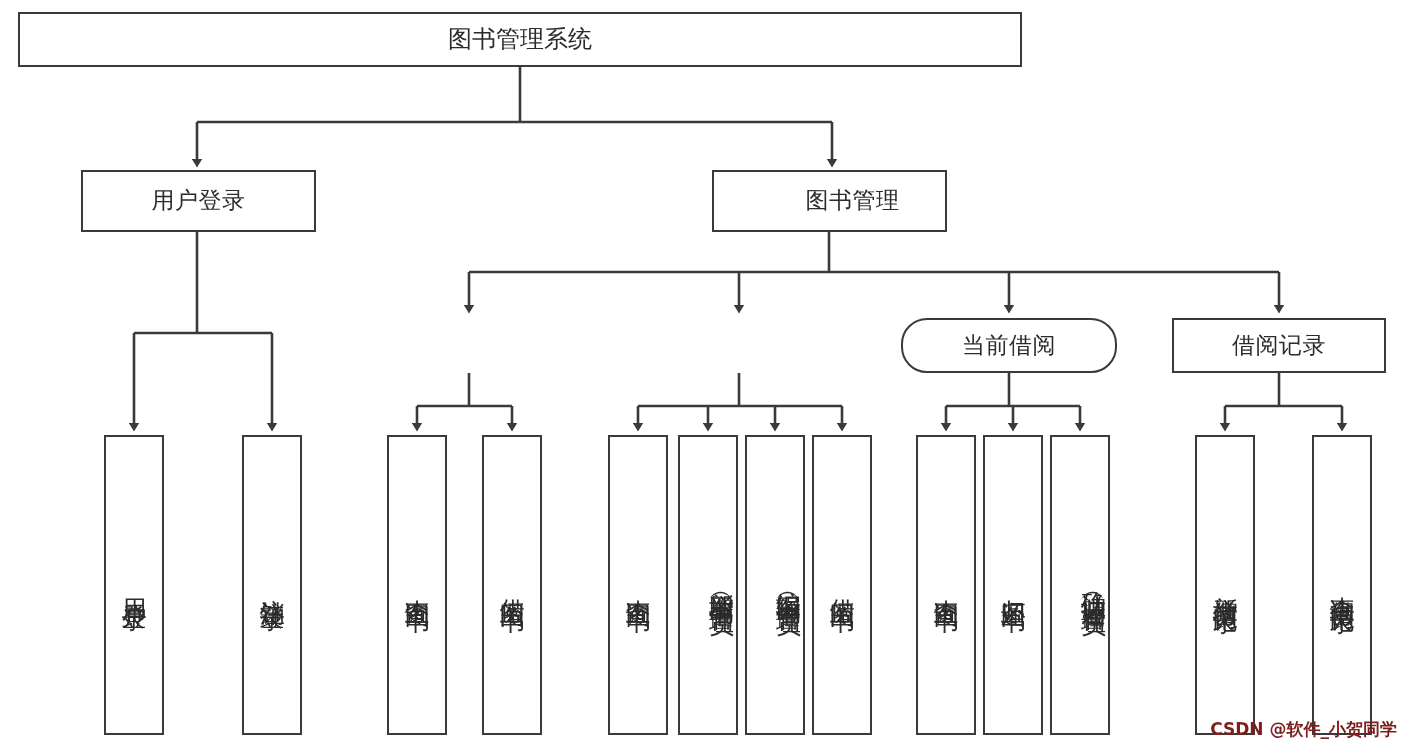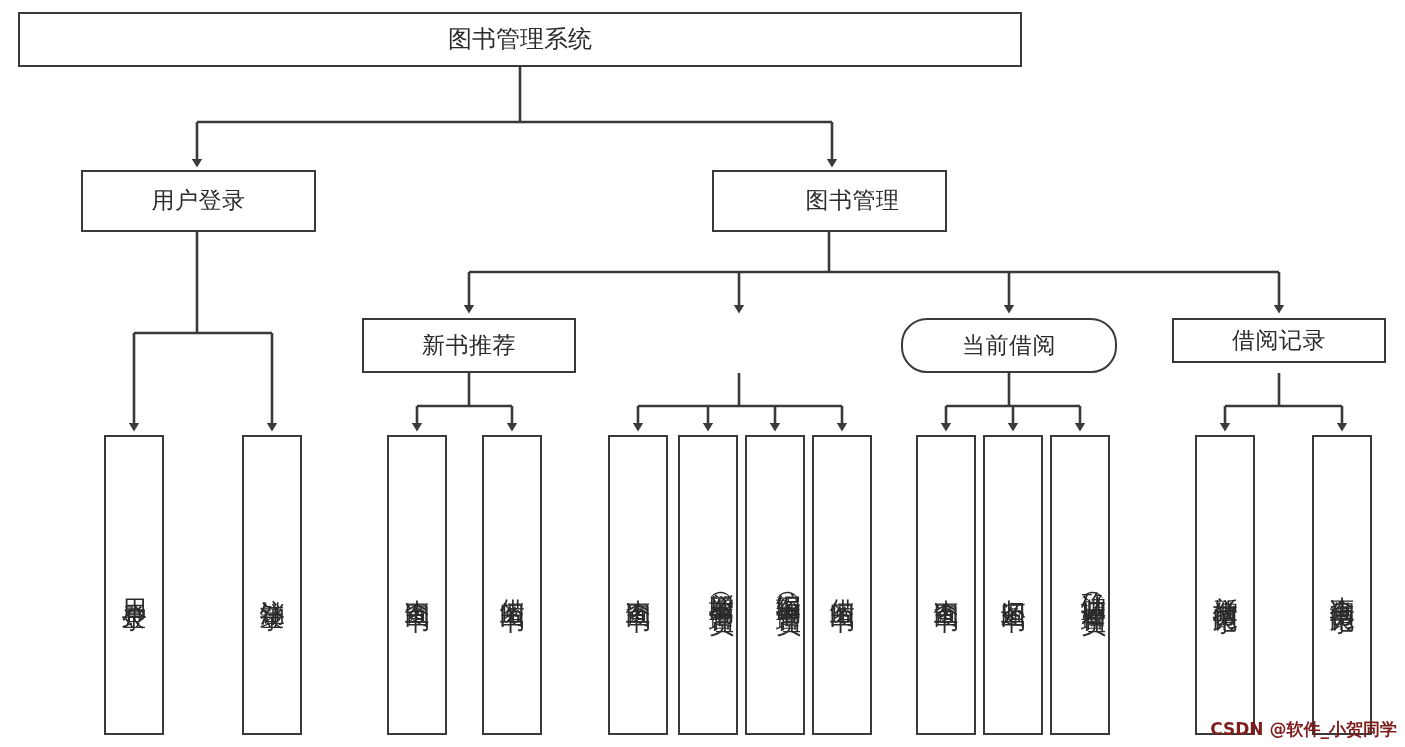--- a/index.html
+++ b/index.html
@@ -132,27 +132,24 @@
     <span>图书管理系统</span>
   </div>
 
   <div class="node node-h" style="left:81px; top:170px; width:235px; height:62px;">
     <span>用户登录</span>
   </div>
   <div class="node node-h" style="left:712px; top:170px; width:235px; height:62px;padding-left:46px;">
     <span>图书管理</span>
   </div>
 
-  <div class="node node-h" style="left:362px; top:318px; width:214px; height:55px;">
-    <span>新书推荐</span>
-  </div>
   <div class="node node-h" style="left:901px; top:318px; width:216px; height:55px;border-radius:26px;">
     <span>当前借阅</span>
   </div>
-  <div class="node node-h" style="left:1172px; top:318px; width:214px; height:45px;">
+  <div class="node node-h" style="left:1172px; top:318px; width:214px; height:55px;">
     <span>借阅记录</span>
   </div>
 
   <div class="node node-v" style="left:104px; top:435px; width:60px; height:300px;">
     <span class="label-v">用户登录</span>
   </div>
   <div class="node node-v" style="left:242px; top:435px; width:60px; height:300px;">
     <span class="label-v">注销登录</span>
   </div>
 

